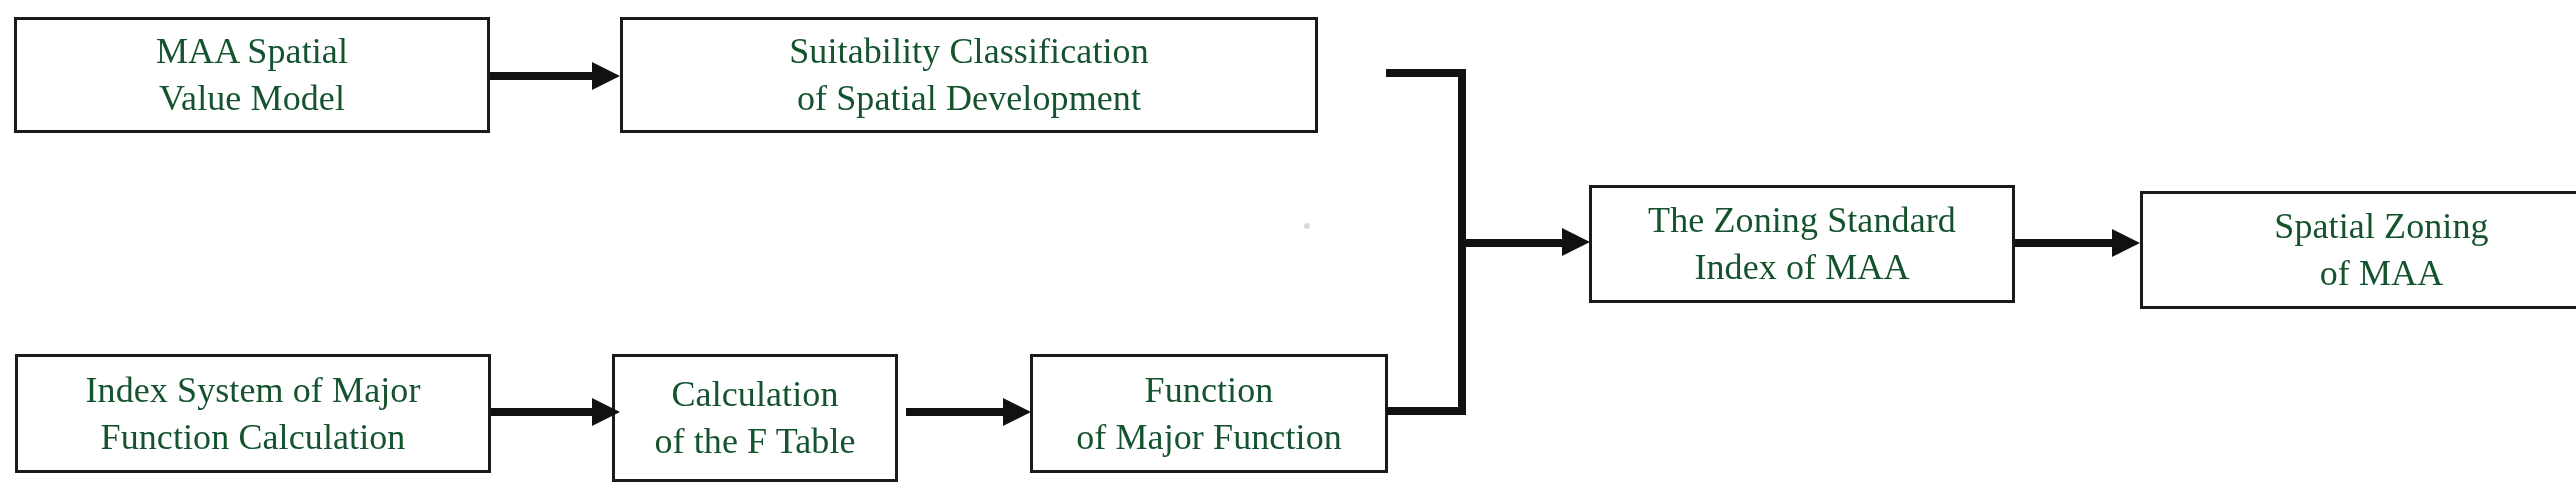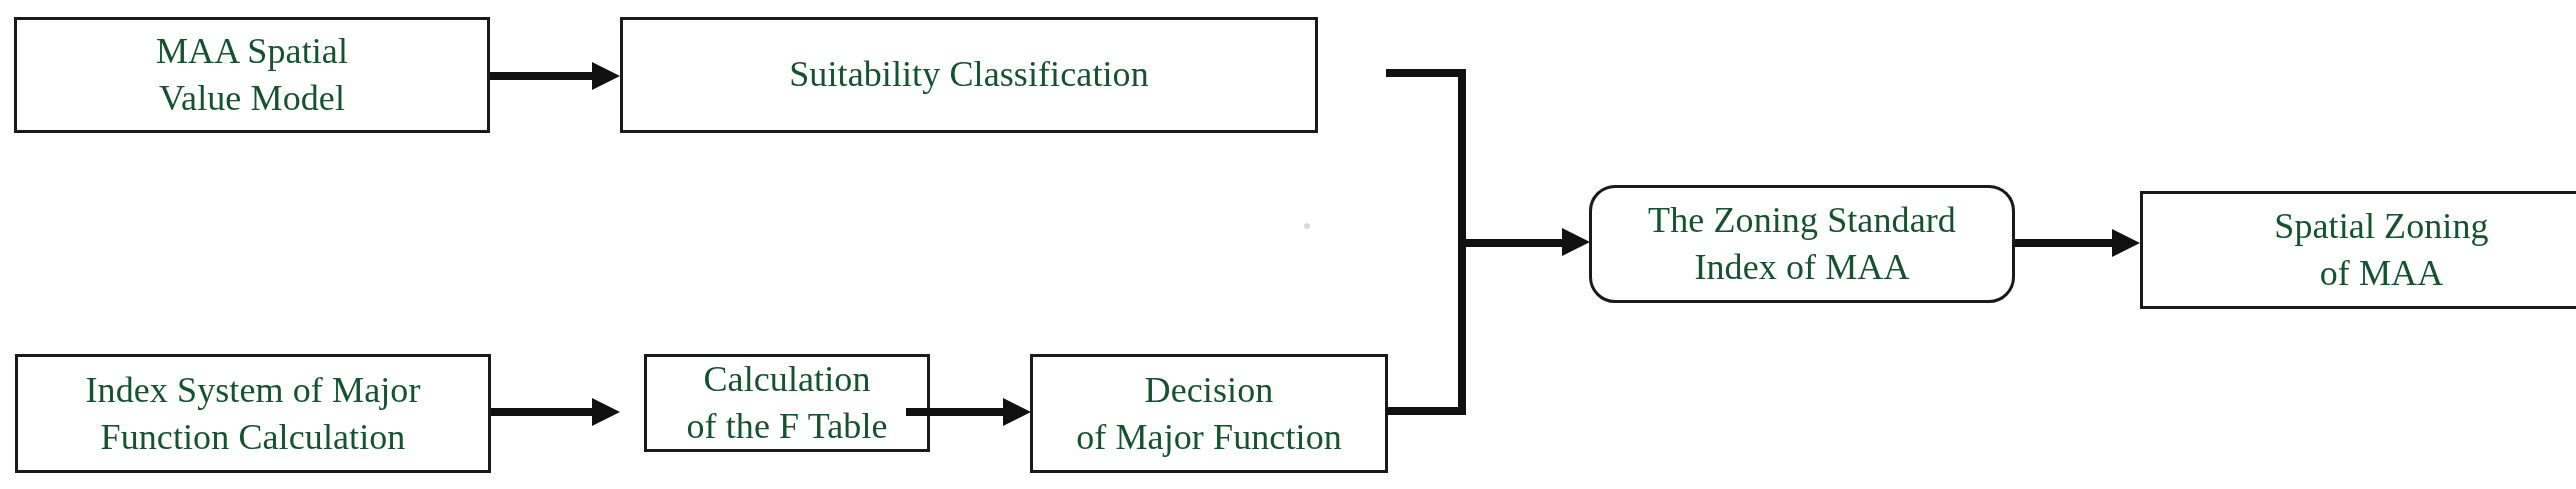--- a/index.html
+++ b/index.html
@@ -33,23 +33,23 @@
     padding: 2.8px 7px;
   }
   .node .line {
     display: block;
     white-space: nowrap;
   }
   
   #node-model          { left: 14px;   top: 16.6px;  width: 476px;  height: 116px; }
   #node-suitability    { left: 620px;  top: 16.6px;  width: 698px; height: 116px; }
   #node-index          { left: 15px;   top: 354px; width: 476px;  height: 119px; }
-  #node-fvalue         { left: 644px;  top: 354px; width: 286px;  height: 98px; }
+  #node-fvalue         { left: 612px;  top: 354px; width: 286px;  height: 128px; }
   #node-decision       { left: 1030px; top: 354px; width: 358px;  height: 119px; }
-  #node-standard-table { left: 1589px; top: 185px; width: 426px;  height: 118px; border-radius: 26px; }
+  #node-standard-table { left: 1589px; top: 185px; width: 426px;  height: 118px; }
   #node-spatial-zoning { left: 2140px; top: 185px; width: 483px;  height: 118px; margin-top: 6px; }
 
   
   .shaft {
     position: absolute;
     background: #111111;
   }
   .h-shaft { height: 7.6px; }
   .v-shaft { width: 7.6px; }
 
@@ -98,34 +98,35 @@
 
 <div id="canvas">
 
   <div class="node" id="node-model">
     <span class="line">MAA Spatial</span>
     <span class="line">Value Model</span>
   </div>
 
   <div class="node" id="node-suitability">
     <span class="line">Suitability Classification</span>
+    <span class="line">of Spatial Development</span>
   </div>
 
   <div class="node" id="node-index">
     <span class="line">Index System of Major</span>
     <span class="line">Function Calculation</span>
   </div>
 
   <div class="node" id="node-fvalue">
     <span class="line">Calculation</span>
     <span class="line">of the F Table</span>
   </div>
 
   <div class="node" id="node-decision">
-    <span class="line">Decision</span>
+    <span class="line">Function</span>
     <span class="line">of Major Function</span>
   </div>
 
   <div class="node" id="node-standard-table">
     <span class="line">The Zoning Standard</span>
     <span class="line">Index of MAA</span>
   </div>
 
   <div class="node" id="node-spatial-zoning">
     <span class="line">Spatial Zoning</span>

